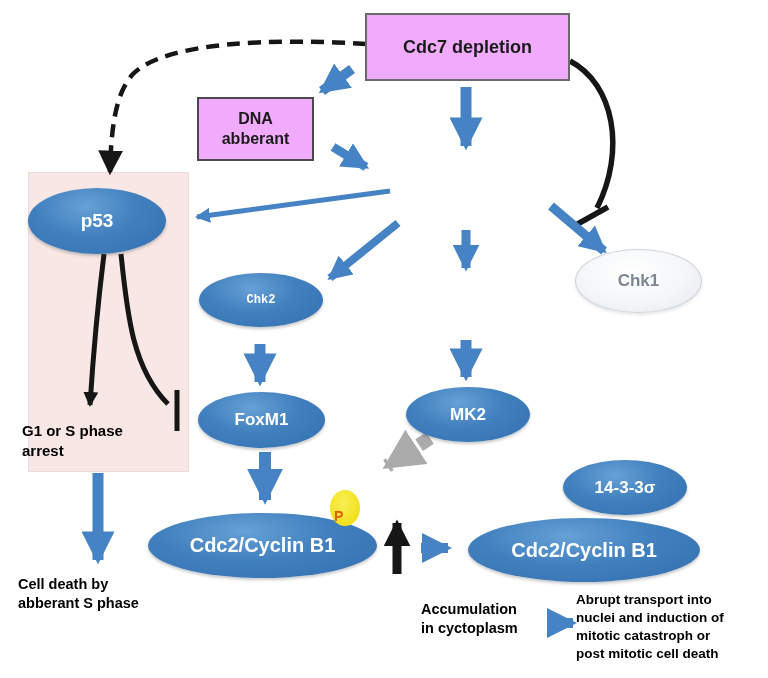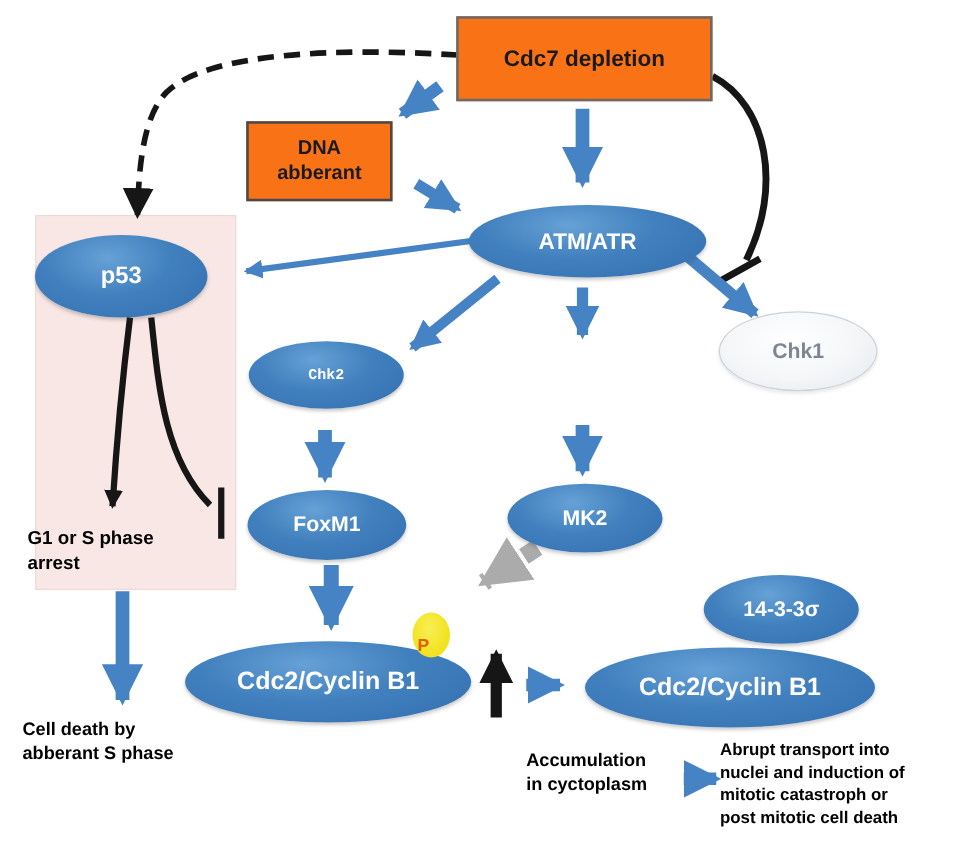--- a/index.html
+++ b/index.html
@@ -16,21 +16,21 @@
     position:absolute;border-radius:50%;display:flex;align-items:center;justify-content:center;
     background:radial-gradient(ellipse at 42% 28%, #66a1d6 0%, #4180be 45%, #336eae 100%);
     box-shadow:0 2px 3px rgba(60,60,60,0.28);
     color:#ffffff;font-weight:bold;z-index:3;text-align:center;
   }
   .node-light{
     background:radial-gradient(ellipse at 45% 35%, #ffffff 0%, #f4f6f8 55%, #e3e8ee 100%);
     border:1px solid #ccd2da;color:#7d8793;box-shadow:0 2px 3px rgba(120,120,120,0.18);
   }
   .wbox{
-    position:absolute;background:#f97316;display:flex;align-items:center;justify-content:center;
+    position:absolute;background:#f0abfc;display:flex;align-items:center;justify-content:center;
     text-align:center;font-weight:bold;color:#1a1a1a;z-index:3;
   }
   .box-cdc7{left:365px;top:13px;width:201px;height:64px;border:2px solid #6a6a6a;font-size:18px;}
   .box-dna{left:197px;top:97px;width:113px;height:60px;border:2px solid #4a4a4a;font-size:16px;line-height:1.25;white-space:pre-line;}
   .tlabel{
     position:absolute;color:#000000;font-weight:bold;text-align:left;
     white-space:pre-line;z-index:4;
   }
   .t-arrest{left:22px;top:421px;width:132px;font-size:15px;line-height:1.3;}
   .t-celldeath{left:18px;top:575px;width:168px;font-size:14.5px;line-height:1.3;}
@@ -105,23 +105,20 @@
     <span>Cdc7 depletion</span>
   </div>
   <div class="wbox box-dna">
     <span style="white-space:pre-line;">DNA
 abberant</span>
   </div>
 
   <div class="node" style="left:28px;top:188px;width:138px;height:66px;font-size:19px;">
     <span>p53</span>
   </div>
-  <div class="node" style="left:375px;top:164px;width:190px;height:58px;font-size:18px;">
-    <span>ATM/ATR</span>
-  </div>
   <div class="node" style="left:199px;top:273px;width:124px;height:54px;font-size:12px;font-family:Liberation Mono, monospace;">
     <span>Chk2</span>
   </div>
   <div class="node node-light" style="left:575px;top:249px;width:125px;height:62px;font-size:17px;">
     <span>Chk1</span>
   </div>
   <div class="node" style="left:198px;top:392px;width:127px;height:56px;font-size:17px;">
     <span>FoxM1</span>
   </div>
   <div class="node" style="left:406px;top:387px;width:124px;height:55px;font-size:17px;text-align:center;">

